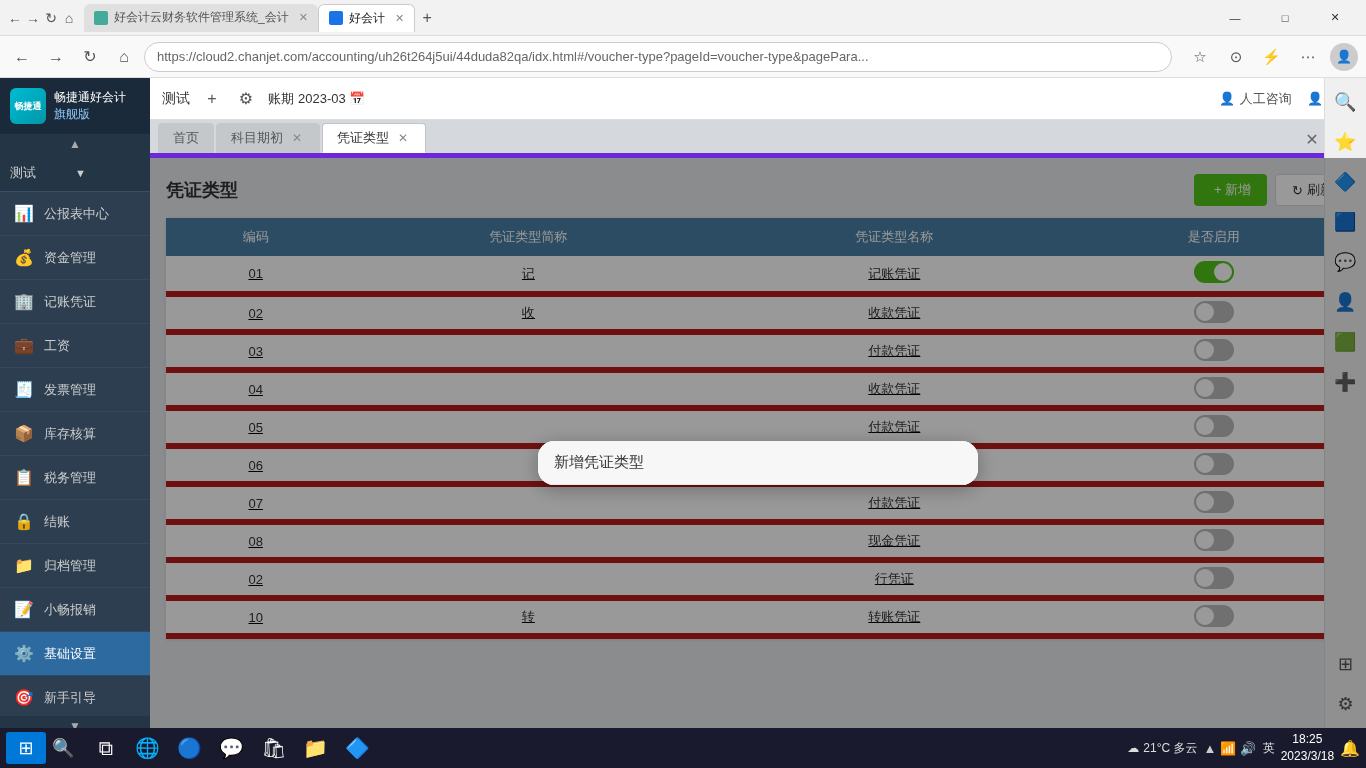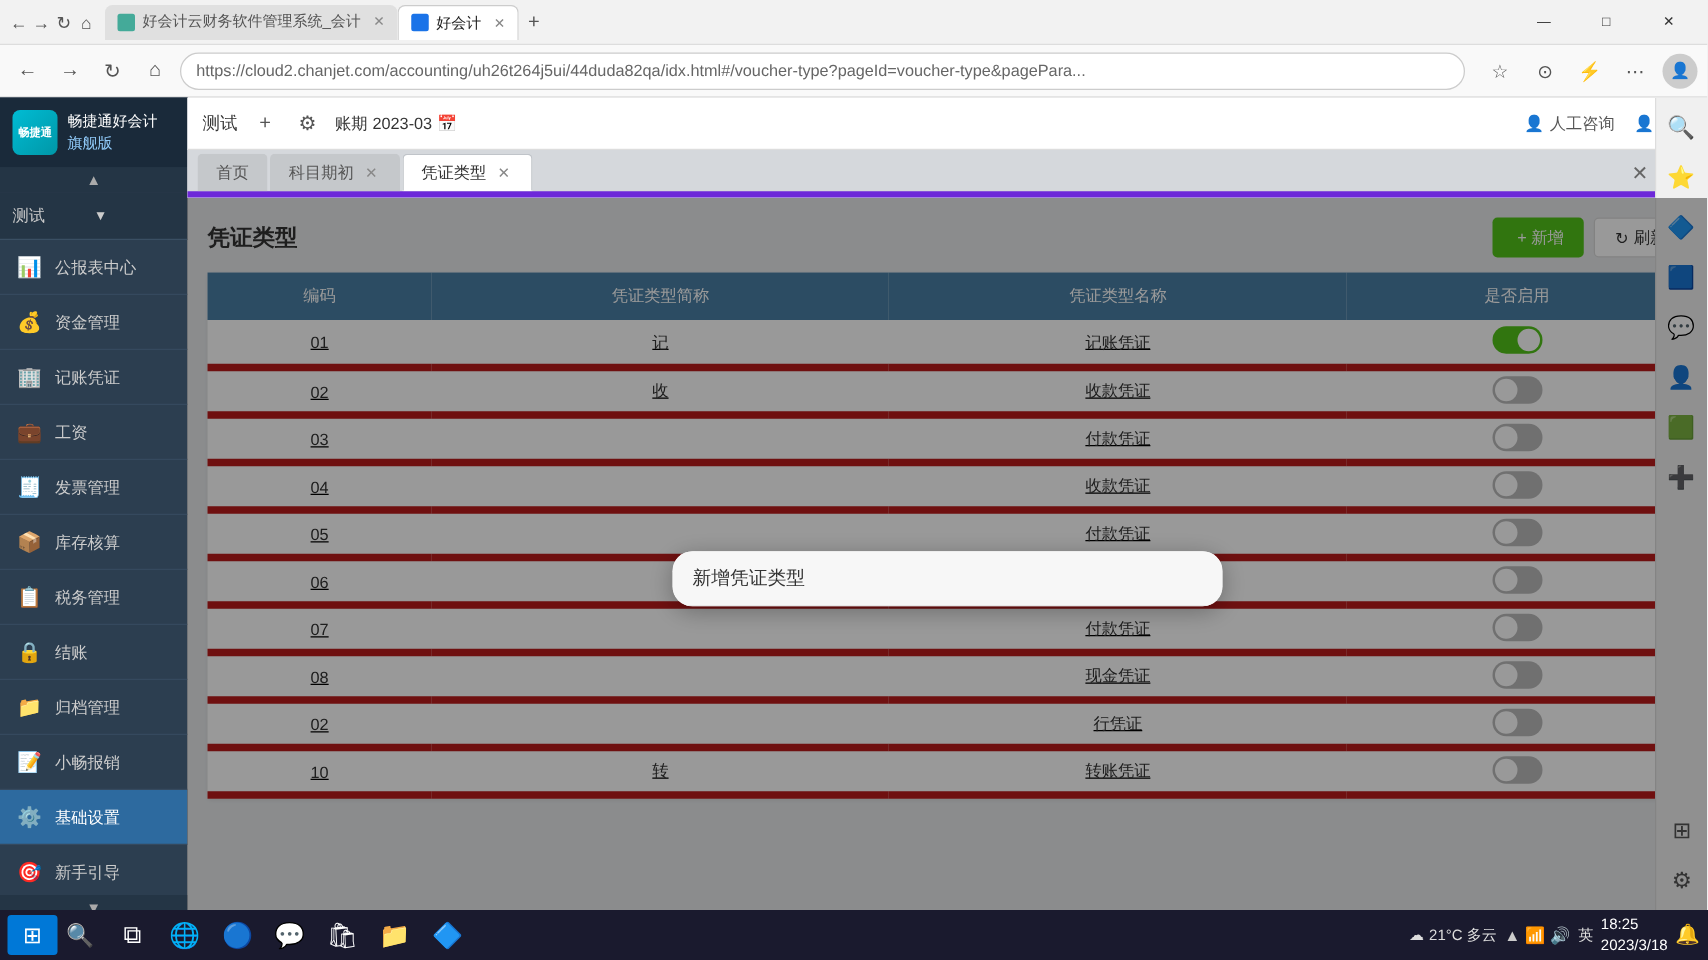--- a/index.html
+++ b/index.html
@@ -480,21 +480,21 @@
       font-size: 20px; cursor: pointer; border-radius: 4px; color: #fff;
     }
     .taskbar-right {
       margin-left: auto;
       display: flex;
       align-items: center;
       gap: 6px;
       color: #fff;
       font-size: 12px;
     }
-    .taskbar-clock { text-align: left; font-size: 12px; line-height: 1.4; }
+    .taskbar-clock { text-align: center; font-size: 12px; line-height: 1.4; }
     .taskbar-notif { font-size: 16px; cursor: pointer; }
     .taskbar-weather { display: flex; align-items: center; gap: 4px; font-size: 12px; color: #ddd; }
     .taskbar-lang { font-size: 12px; color: #ddd; }
     .taskbar-sys-icons { display: flex; align-items: center; gap: 4px; font-size: 13px; color: #ccc; }
   </style>
 </head>
 <body>
 
 <div class="browser-title-bar">
   <div class="browser-controls">

